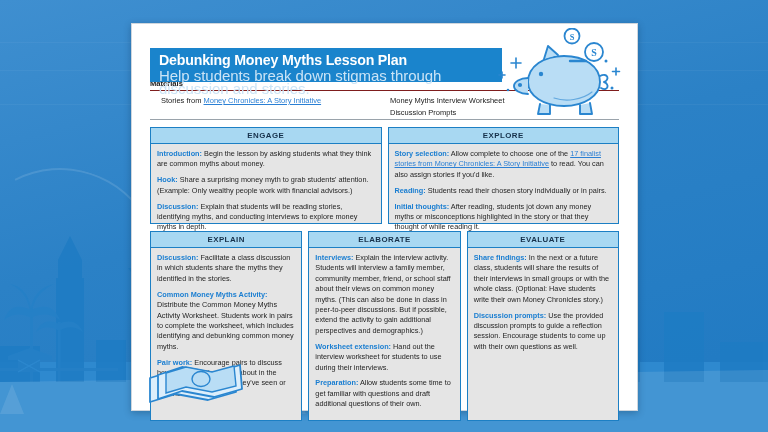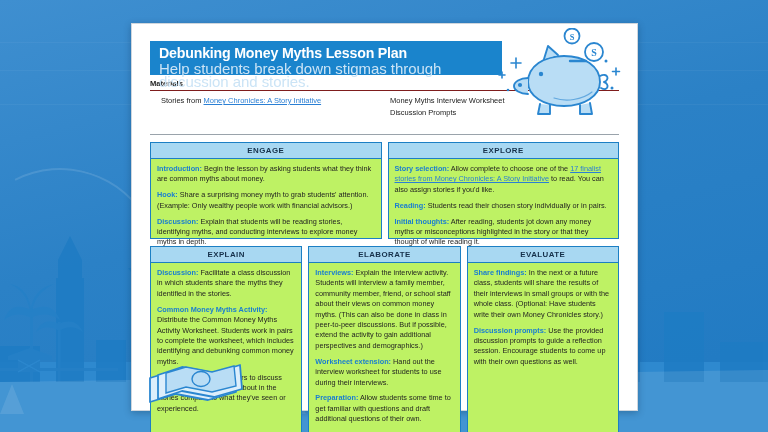--- a/index.html
+++ b/index.html
@@ -50,21 +50,21 @@
     padding: 9px 9px 6px 9px;
   }
 
   
   .doc-header {
     position: relative;
     height: 39px;
   }
   .title-block {
     position: absolute;
-    left: 9px; top: 8px;
+    left: 9px; top: 15px;
     width: 352px; height: 34px;
     background: #1a84cc;
     padding: 4px 9px 0 9px;
   }
   .doc-title {
     color: #ffffff;
     font-size: 14.2px;
     font-weight: bold;
     letter-spacing: -0.2px;
     line-height: 17px;
@@ -87,21 +87,21 @@
   .materials-wrap { padding: 0 9px; margin-top: 7px; }
   .materials-label {
     font-size: 7.6px;
     font-weight: bold;
     color: #1c1c1c;
     padding-bottom: 2px;
     border-bottom: 1px solid #7f1d1d;
   }
   .materials-grid {
     display: flex;
-    padding: 4px 0 16px 11px;
+    padding: 4px 0 1px 11px;
     border-bottom: 1px solid #9aa3ab;
   }
   .mat-col { width: 50%; }
   .mat-item {
     font-size: 7.5px;
     color: #222;
     line-height: 11.5px;
     white-space: nowrap;
   }
   .mat-link {
@@ -111,21 +111,21 @@
 
   
   .row {
     display: flex;
     gap: 6px;
     padding: 0 9px;
     margin-top: 7px;
   }
   .panel {
     border: 1px solid #1c7fc4;
-    background: #bef264;
+    background: #e5e5e5;
     flex: 1;
     min-width: 0;
     display: flex;
     flex-direction: column;
   }
   .panel-head {
     background: #a8d8f2;
     border-bottom: 1px solid #1c7fc4;
     text-align: center;
     font-size: 7.9px;

